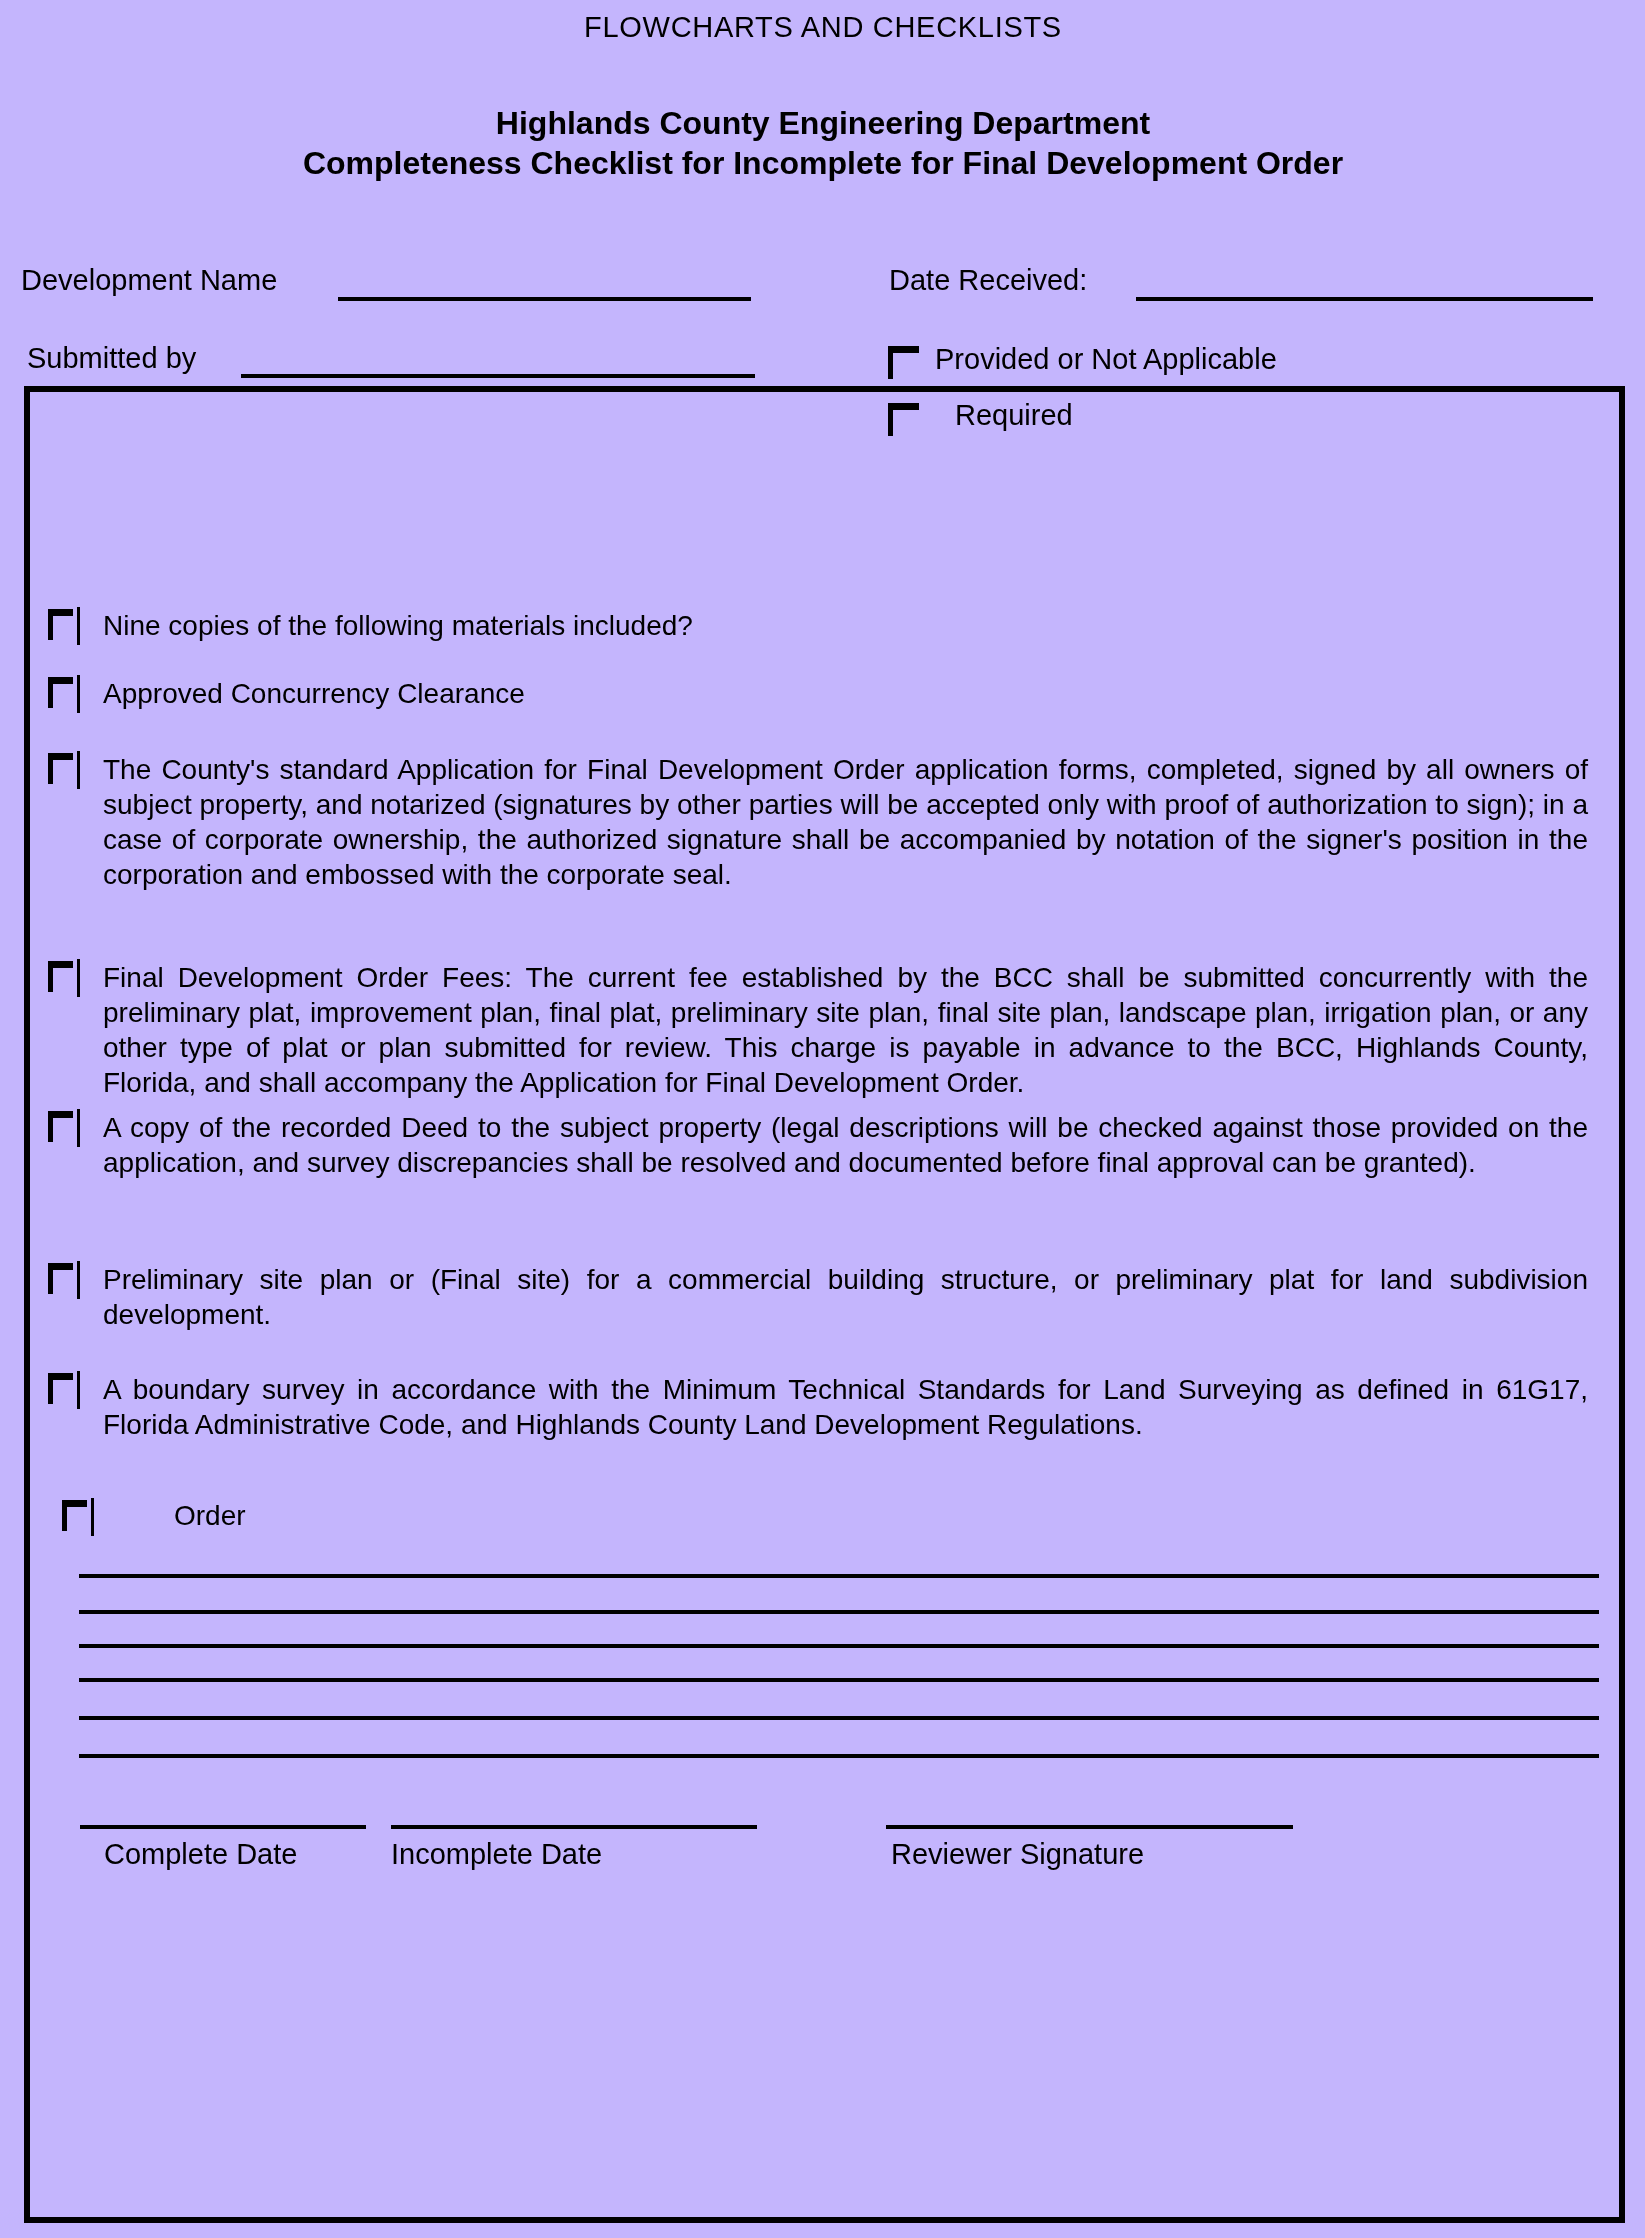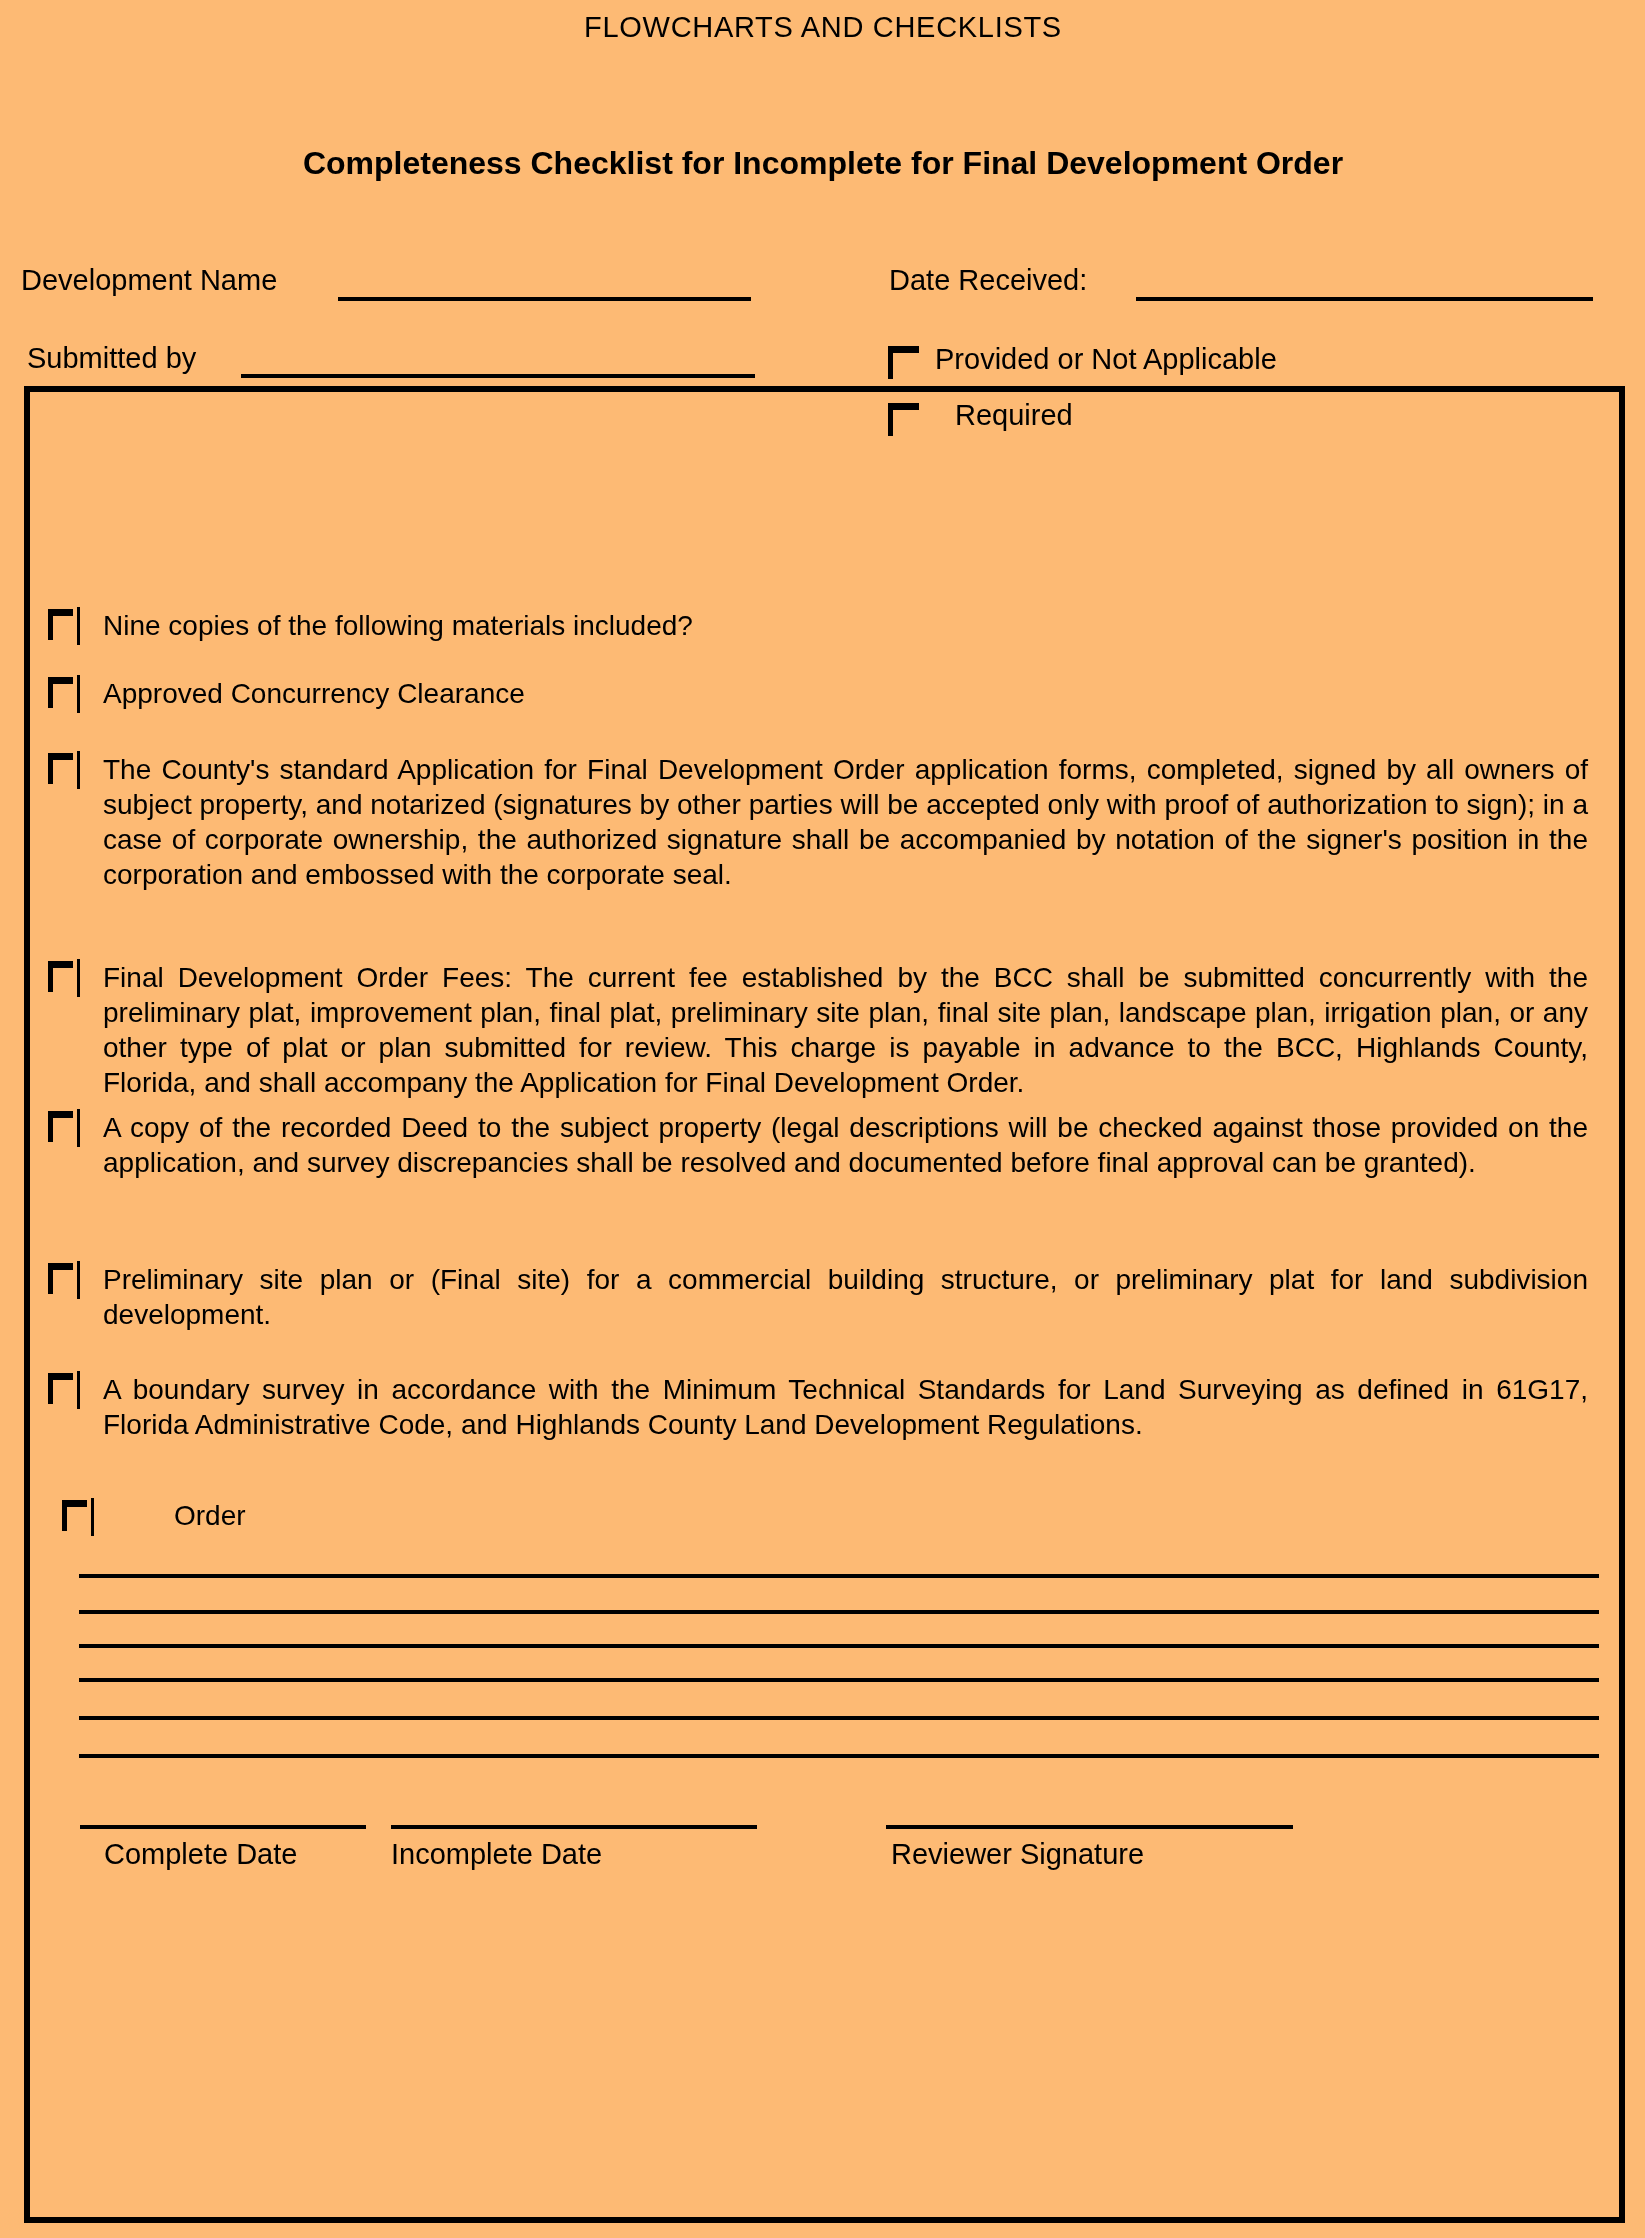--- a/index.html
+++ b/index.html
@@ -4,21 +4,21 @@
 <style>
   html, body {
     margin: 0;
     padding: 0;
     background: #ffffff;
   }
   .page {
     position: relative;
     width: 1646px;
     height: 2239px;
-    background: #fdba74;
+    background: #c4b5fd;
     color: #000000;
     font-family: "Liberation Sans", sans-serif;
     overflow: hidden;
   }
   .abs { position: absolute; }
 
   
   .hdr { left: 0; width: 100%; text-align: center; white-space: nowrap; }
   .hdr1 { top: 11.3px;  font-size: 29px; font-weight: 400; letter-spacing: 0.7px; }
   .hdr2 { top: 48px;  font-size: 29px; font-weight: 700; letter-spacing: 0.7px; }
@@ -70,20 +70,21 @@
   
   .sigline { height: 3.5px; background: #000; }
   .siglabel { font-size: 29px; white-space: nowrap; }
 </style>
 </head>
 <body>
 
 <div class="page">
 
   <div class="abs hdr hdr1">FLOWCHARTS AND CHECKLISTS</div>
+  <div class="abs hdr hdr3">Highlands County Engineering Department</div>
   <div class="abs hdr hdr4">Completeness Checklist for Incomplete for Final Development Order</div>
 
   <div class="abs field-label" style="left:21px; top:264px;">Development Name</div>
   <div class="abs blank" style="left:338px; top:297px; width:413px;"></div>
 
   <div class="abs field-label" style="left:889px; top:264px;">Date Received:</div>
   <div class="abs blank" style="left:1136px; top:297px; width:457px;"></div>
 
   <div class="abs field-label" style="left:27px; top:342px;">Submitted by</div>
   <div class="abs blank" style="left:241px; top:374px; width:514px;"></div>

